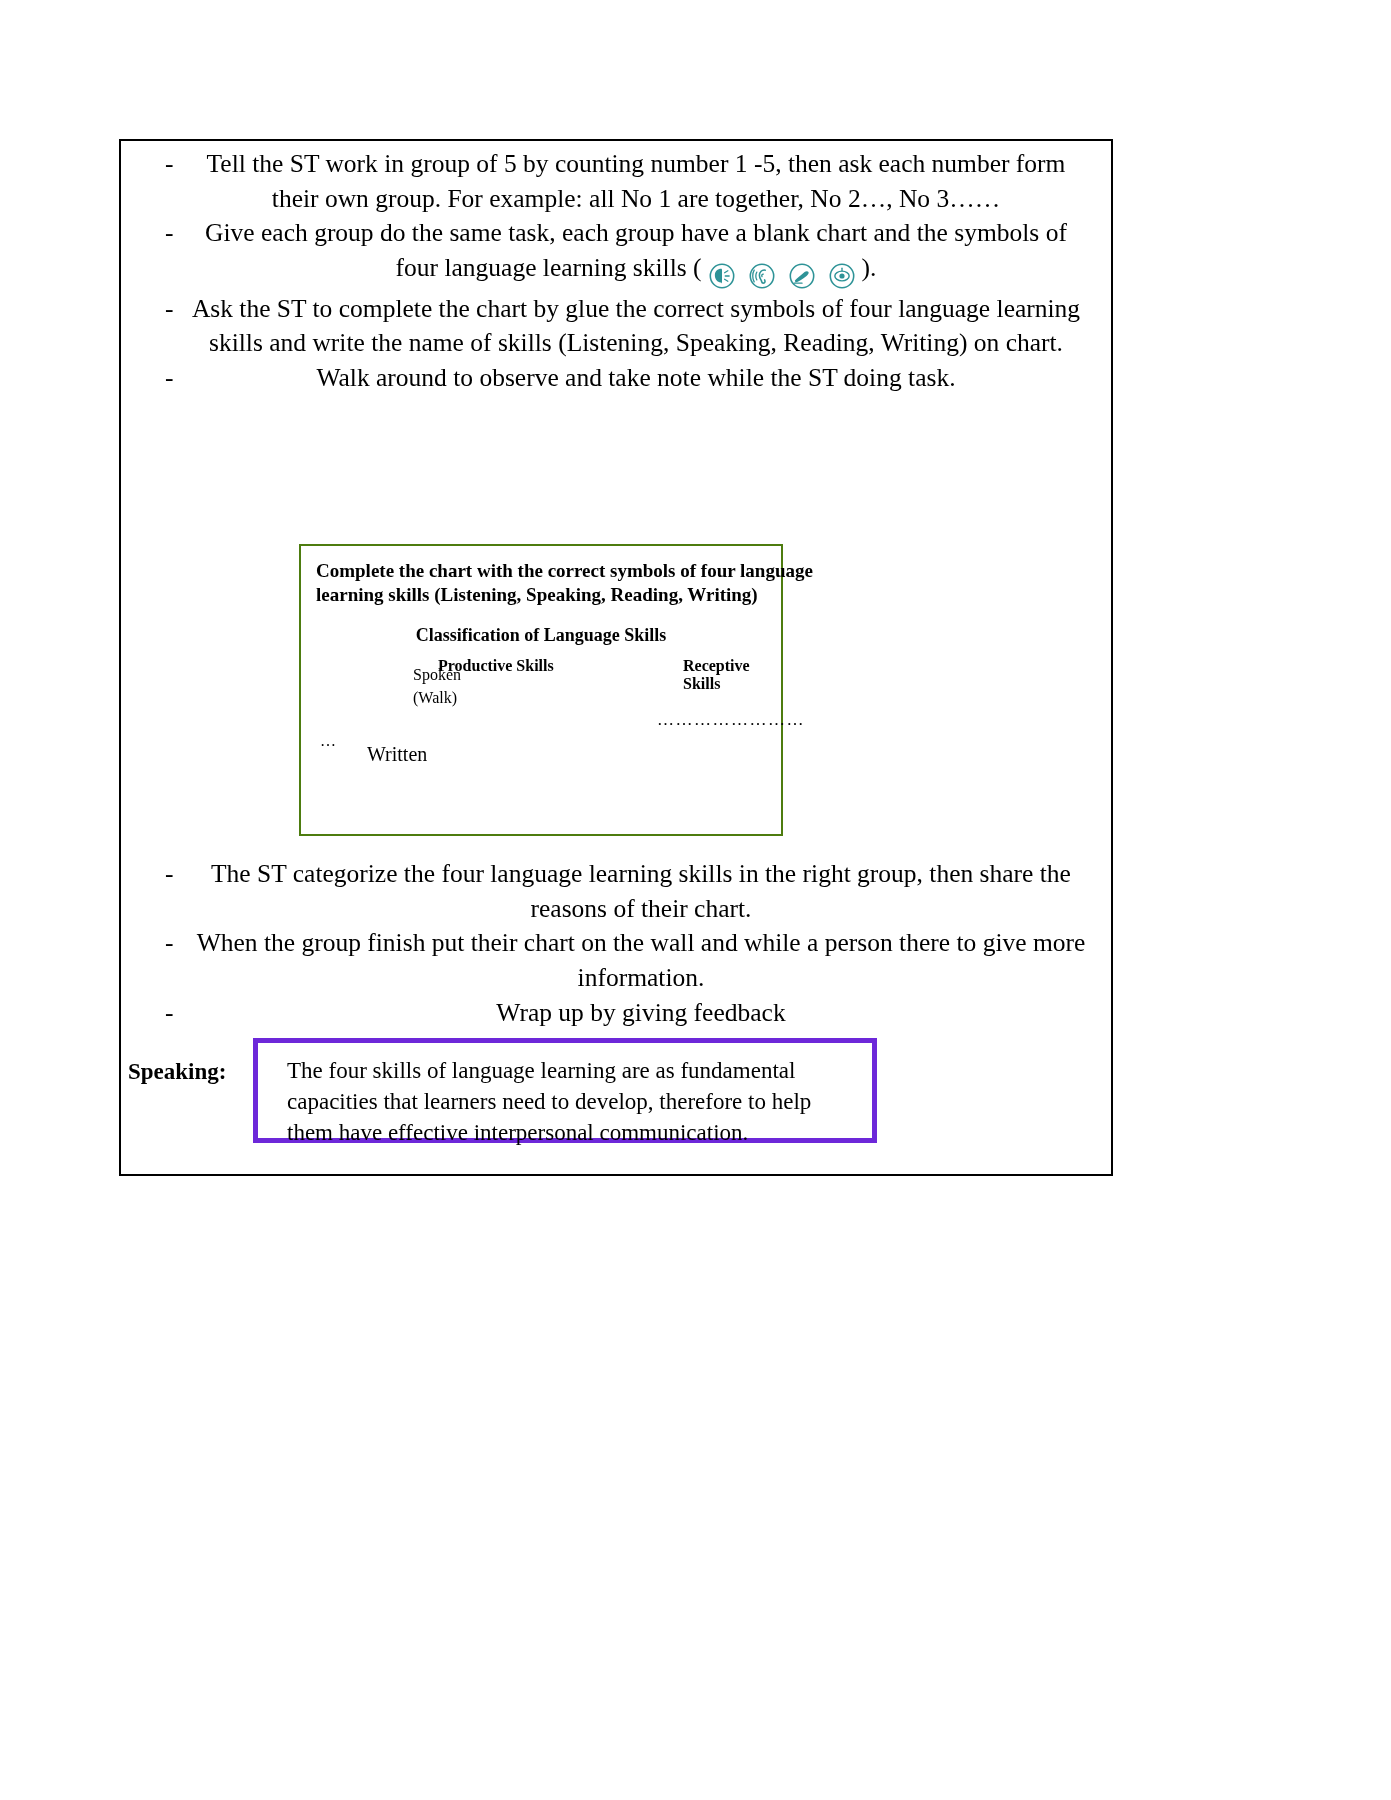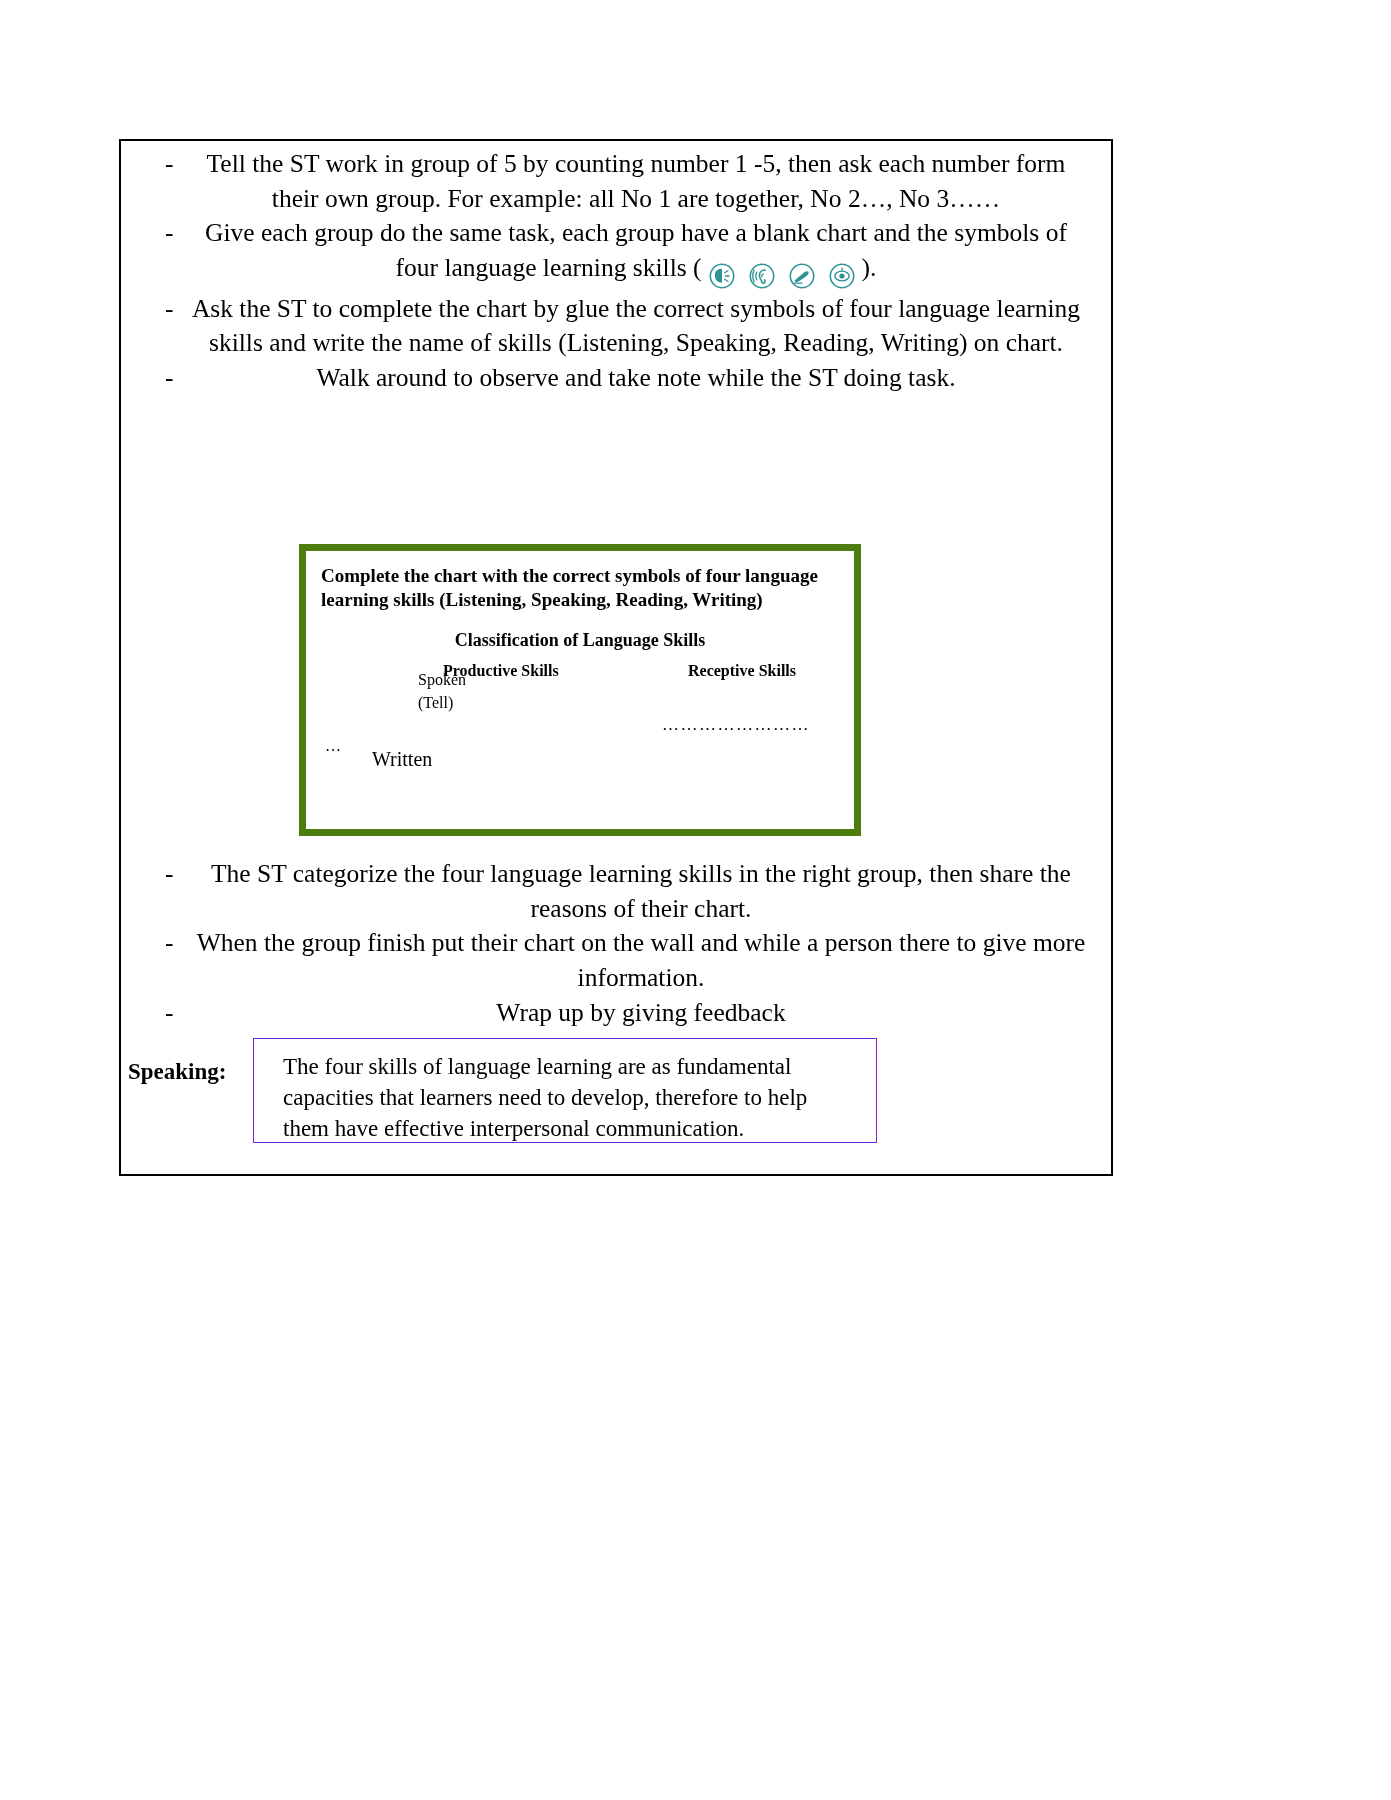--- a/index.html
+++ b/index.html
@@ -79,23 +79,23 @@
     margin: 0 7px;
     vertical-align: middle;
   }
   .skill-icon svg { display: block; }
 
   
   .chart-box {
     position: absolute;
     left: 178px;
     top: 403px;
-    width: 562px;
+    width: 484px;
     height: 292px;
-    border: 7px solid #4d7c0f;
+    border: 2px solid #4d7c0f;
     box-sizing: border-box;
     background: #ffffff;
   }
   .chart-heading {
     position: absolute;
     left: 15px;
     top: 13px;
     width: 530px;
     font-size: 19px;
     font-weight: bold;
@@ -160,21 +160,21 @@
     top: 918px;
     font-size: 23px;
     font-weight: bold;
   }
   .feedback-box {
     position: absolute;
     left: 132px;
     top: 897px;
     width: 624px;
     height: 105px;
-    border: 1px solid #6d28d9;
+    border: 5px solid #6d28d9;
     box-sizing: border-box;
     background: #ffffff;
   }
   .feedback-text {
     position: absolute;
     left: 29px;
     top: 12px;
     width: 570px;
     font-size: 23px;
     line-height: 1.35;
@@ -230,21 +230,21 @@
       </div>
     </div>
 
     <div class="chart-box">
       <div class="chart-heading">Complete the chart with the correct symbols of four language learning skills (Listening, Speaking, Reading, Writing)</div>
       <div class="chart-title">Classification of Language Skills</div>
       <div class="col-productive">Productive Skills</div>
       <div class="col-receptive">Receptive Skills</div>
       <div class="row-spoken">
         <div>Spoken</div>
-        <div>(Tell)</div>
+        <div>(Walk)</div>
       </div>
       <div class="row-written">Written</div>
       <div class="ellipsis-left">…</div>
       <div class="dots-right">……………………</div>
     </div>
 
     <div class="mid-bullets">
       <div class="bullet">
         <span class="dash">-</span>
         <span class="btext">The ST categorize the four language learning skills in the right group, then share the reasons of their chart.</span>

